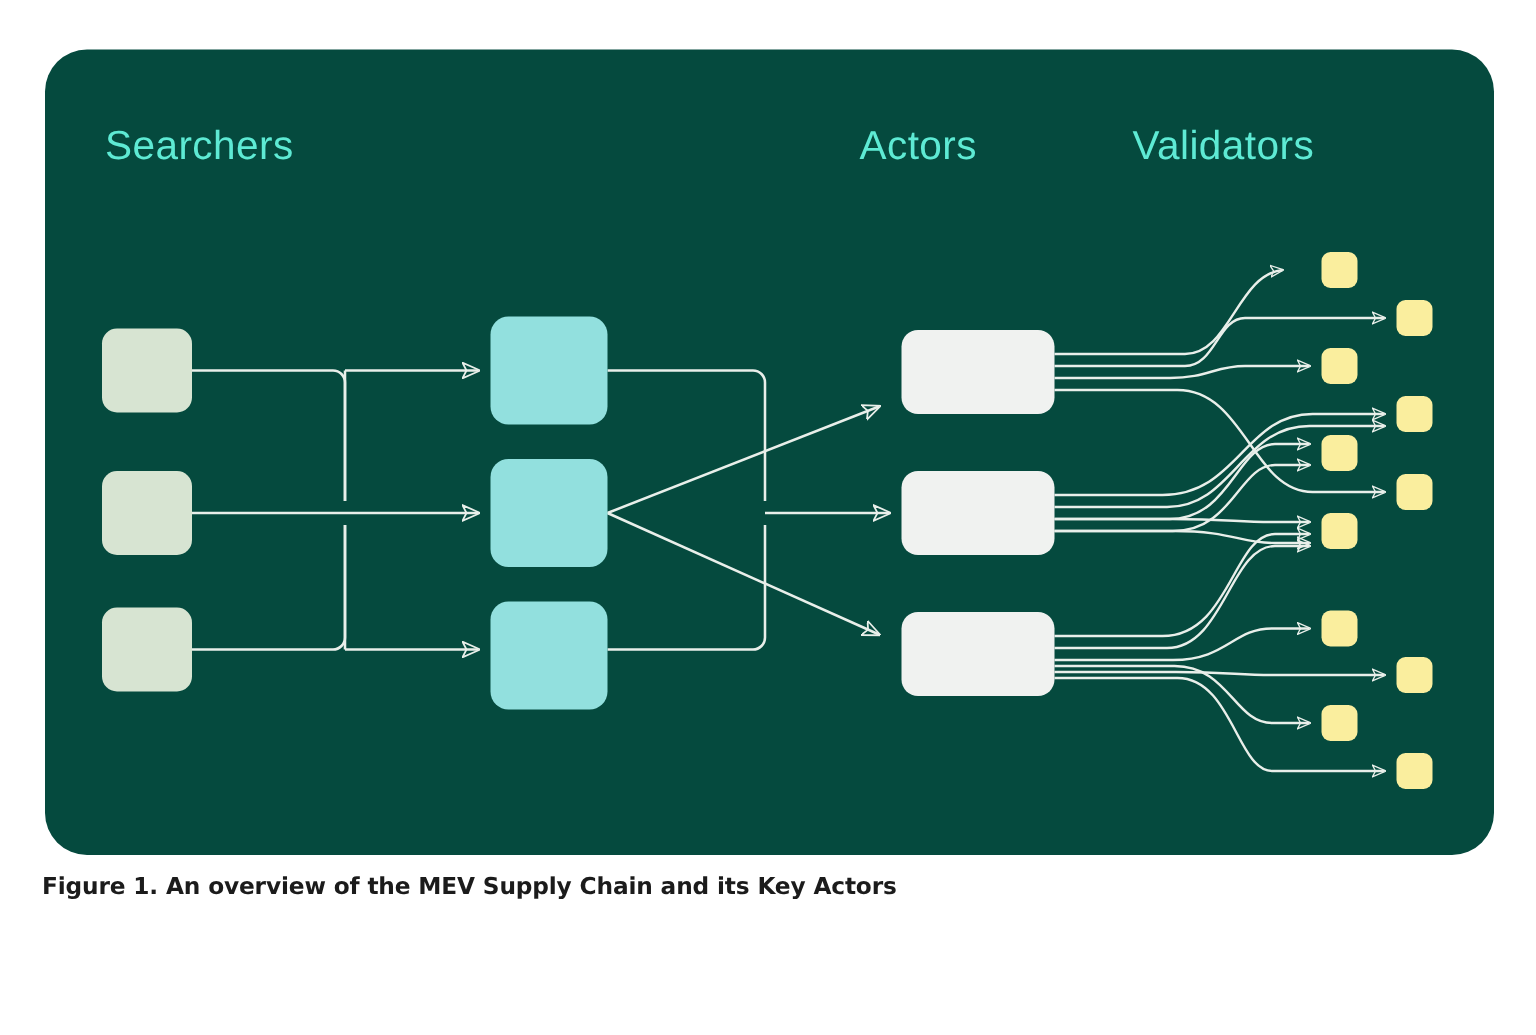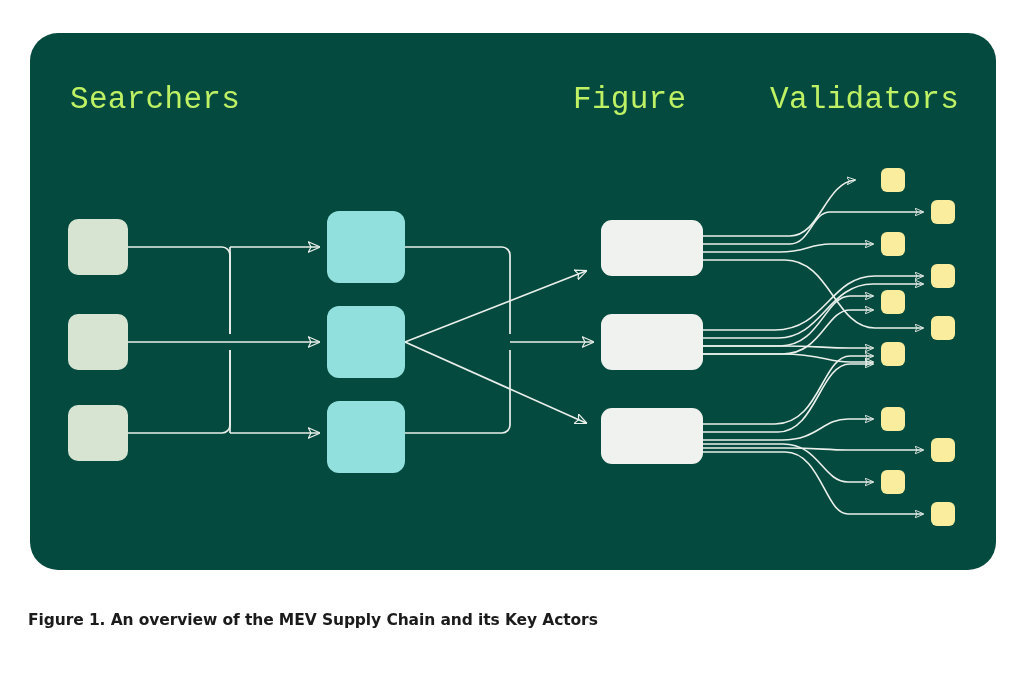--- a/index.html
+++ b/index.html
@@ -25,32 +25,32 @@
     left: 30px;
     top: 33px;
     width: 966px;
     height: 537px;
     background: #054A3E;
     border-radius: 28px;
     overflow: hidden;
   }
   .col-header {
     position: absolute;
-    color: #bef264;
-    font-family: Liberation Mono, monospace;
-    font-size: 31px;
+    color: #5eead4;
+    font-family: Liberation Sans, sans-serif;
+    font-size: 27px;
     font-weight: 400;
     letter-spacing: 0.3px;
     white-space: nowrap;
     line-height: 1;
   }
   #header-searchers  { left: 40px;  top: 51px; }
   #header-builders   { left: 262px; top: 51px; }
   #header-relays     { left: 543px; top: 51px; }
-  #header-validators { left: 725px; top: 51px; margin-left: 15px; }
+  #header-validators { left: 725px; top: 51px; }
 
   .node {
     position: absolute;
     box-sizing: border-box;
   }
   .node-searcher {
     width: 60px; height: 56px;
     background: #D7E4D2;
     border-radius: 10px;
   }
@@ -73,38 +73,38 @@
     position: absolute;
     left: 0; top: 0;
     width: 966px; height: 537px;
     pointer-events: none;
   }
   #wires path, #wires line { fill: none; stroke: #E9EFEA; }
 
   #figure-caption {
     position: absolute;
     left: 28px;
-    top: 611px;
+    top: 582px;
     color: #1B1B1B;
     font-family: "DejaVu Sans", sans-serif;
     font-size: 15.5px;
     font-weight: 700;
     letter-spacing: -0.1px;
     white-space: nowrap;
   }
 </style>
 </head>
 <body>
 
 <div id="figure-root">
 
   <div id="diagram-panel">
 
     <div class="col-header" id="header-searchers">Searchers</div>
-    <div class="col-header" id="header-relays">Figure</div>
+    <div class="col-header" id="header-relays">Actors</div>
     <div class="col-header" id="header-validators">Validators</div>
 
     <svg id="wires" viewBox="0 0 966 537" width="966" height="537">
       <defs>
         <marker id="arw" viewBox="0 0 10 10" refX="9" refY="5" markerWidth="7" markerHeight="7" orient="auto-start-reverse">
           <path d="M0,0.6 L10,5 L0,9.4 L2.3,5 Z" fill="#E9EFEA"></path>
         </marker>
         <marker id="arwS" viewBox="0 0 10 10" refX="9" refY="5" markerWidth="5.6" markerHeight="5.6" orient="auto-start-reverse">
           <path d="M0,0.6 L10,5 L0,9.4 L2.3,5 Z" fill="#E9EFEA"></path>
         </marker>

